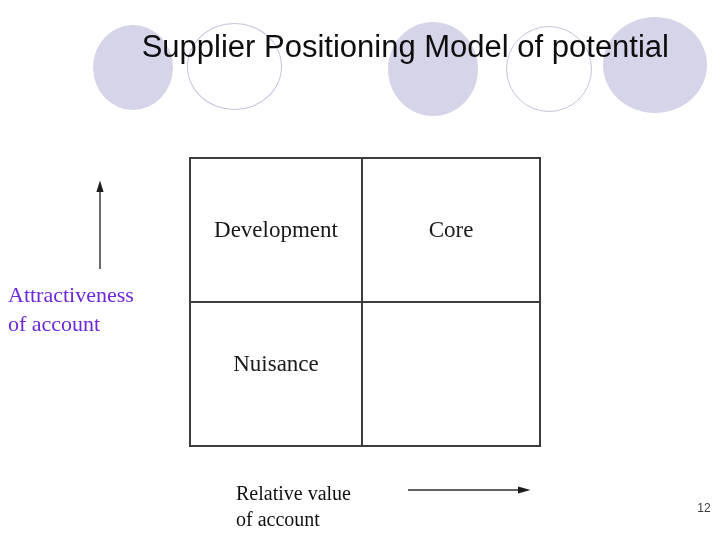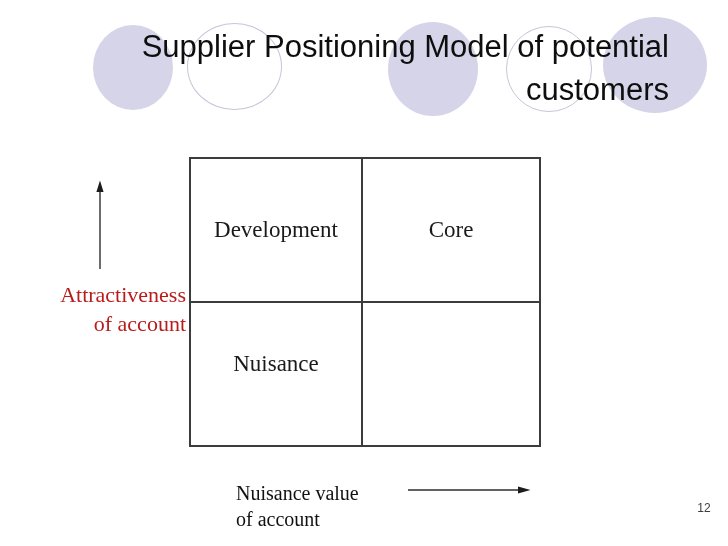--- a/index.html
+++ b/index.html
@@ -46,21 +46,21 @@
   .quad-tl { border-right:2px solid var(--line_color,#3c3c3c); border-bottom:2px solid var(--line_color,#3c3c3c); }
   .quad-tr { border-bottom:2px solid var(--line_color,#3c3c3c);text-align:right; }
   .quad-bl { border-right:2px solid var(--line_color,#3c3c3c); }
   .quad-bottom { padding-bottom:20px; }
 
   .y-arrow { position:absolute; left:93px; top:179px; z-index:2; }
   .x-arrow { position:absolute; left:406px; top:483px; z-index:2; }
 
   .y-axis-label {
     position:absolute; left:8px; top:280px; width:178px; z-index:2;
-    text-align:right; font-size:22px; line-height:29px; color:#b91c1c;
+    text-align:left; font-size:22px; line-height:29px; color:#6d28d9;
   }
   .y-axis-label span, .x-axis-label span { display:block; }
   .x-axis-label {
     position:absolute; left:236px; top:480px; z-index:2;
     font-size:20px; line-height:26px; color:#111;
   }
   .page-number {
     position:absolute; left:692px; top:501px; width:24px; z-index:2;
     font-family:"Liberation Sans", sans-serif;
     font-size:12px; color:#3d3d3d; text-align:center;
@@ -72,21 +72,20 @@
 <div class="slide">
 
   <div class="decor-circle decor-filled c1"></div>
   <div class="decor-circle decor-outline c2"></div>
   <div class="decor-circle decor-filled c3"></div>
   <div class="decor-circle decor-outline c4"></div>
   <div class="decor-circle decor-filled c5"></div>
 
   <h1 class="title">
     <span>Supplier Positioning Model of potential</span>
-    <span>customers</span>
   </h1>
 
   <svg class="y-arrow" width="14" height="92" viewBox="0 0 14 92">
     <line x1="7" y1="90" x2="7" y2="10" stroke="#2e2e2e" stroke-width="1.4"></line>
     <polygon points="7,1.5 3.4,13 10.6,13" fill="#1c1c1c"></polygon>
   </svg>
 
   <div class="y-axis-label">
     <span>Attractiveness</span>
     <span>of account</span>
@@ -98,21 +97,21 @@
     </div>
     <div class="quad quad-tr">
       <span>Core</span>
     </div>
     <div class="quad quad-bl quad-bottom">
       <span>Nuisance</span>
     </div>
   </div>
 
   <div class="x-axis-label">
-    <span>Nuisance value</span>
+    <span>Relative value</span>
     <span>of account</span>
   </div>
 
   <svg class="x-arrow" width="126" height="14" viewBox="0 0 126 14">
     <line x1="2" y1="7" x2="113" y2="7" stroke="#2e2e2e" stroke-width="1.4"></line>
     <polygon points="124.5,7 112,3.4 112,10.6" fill="#1c1c1c"></polygon>
   </svg>
 
   <div class="page-number">12</div>
 

